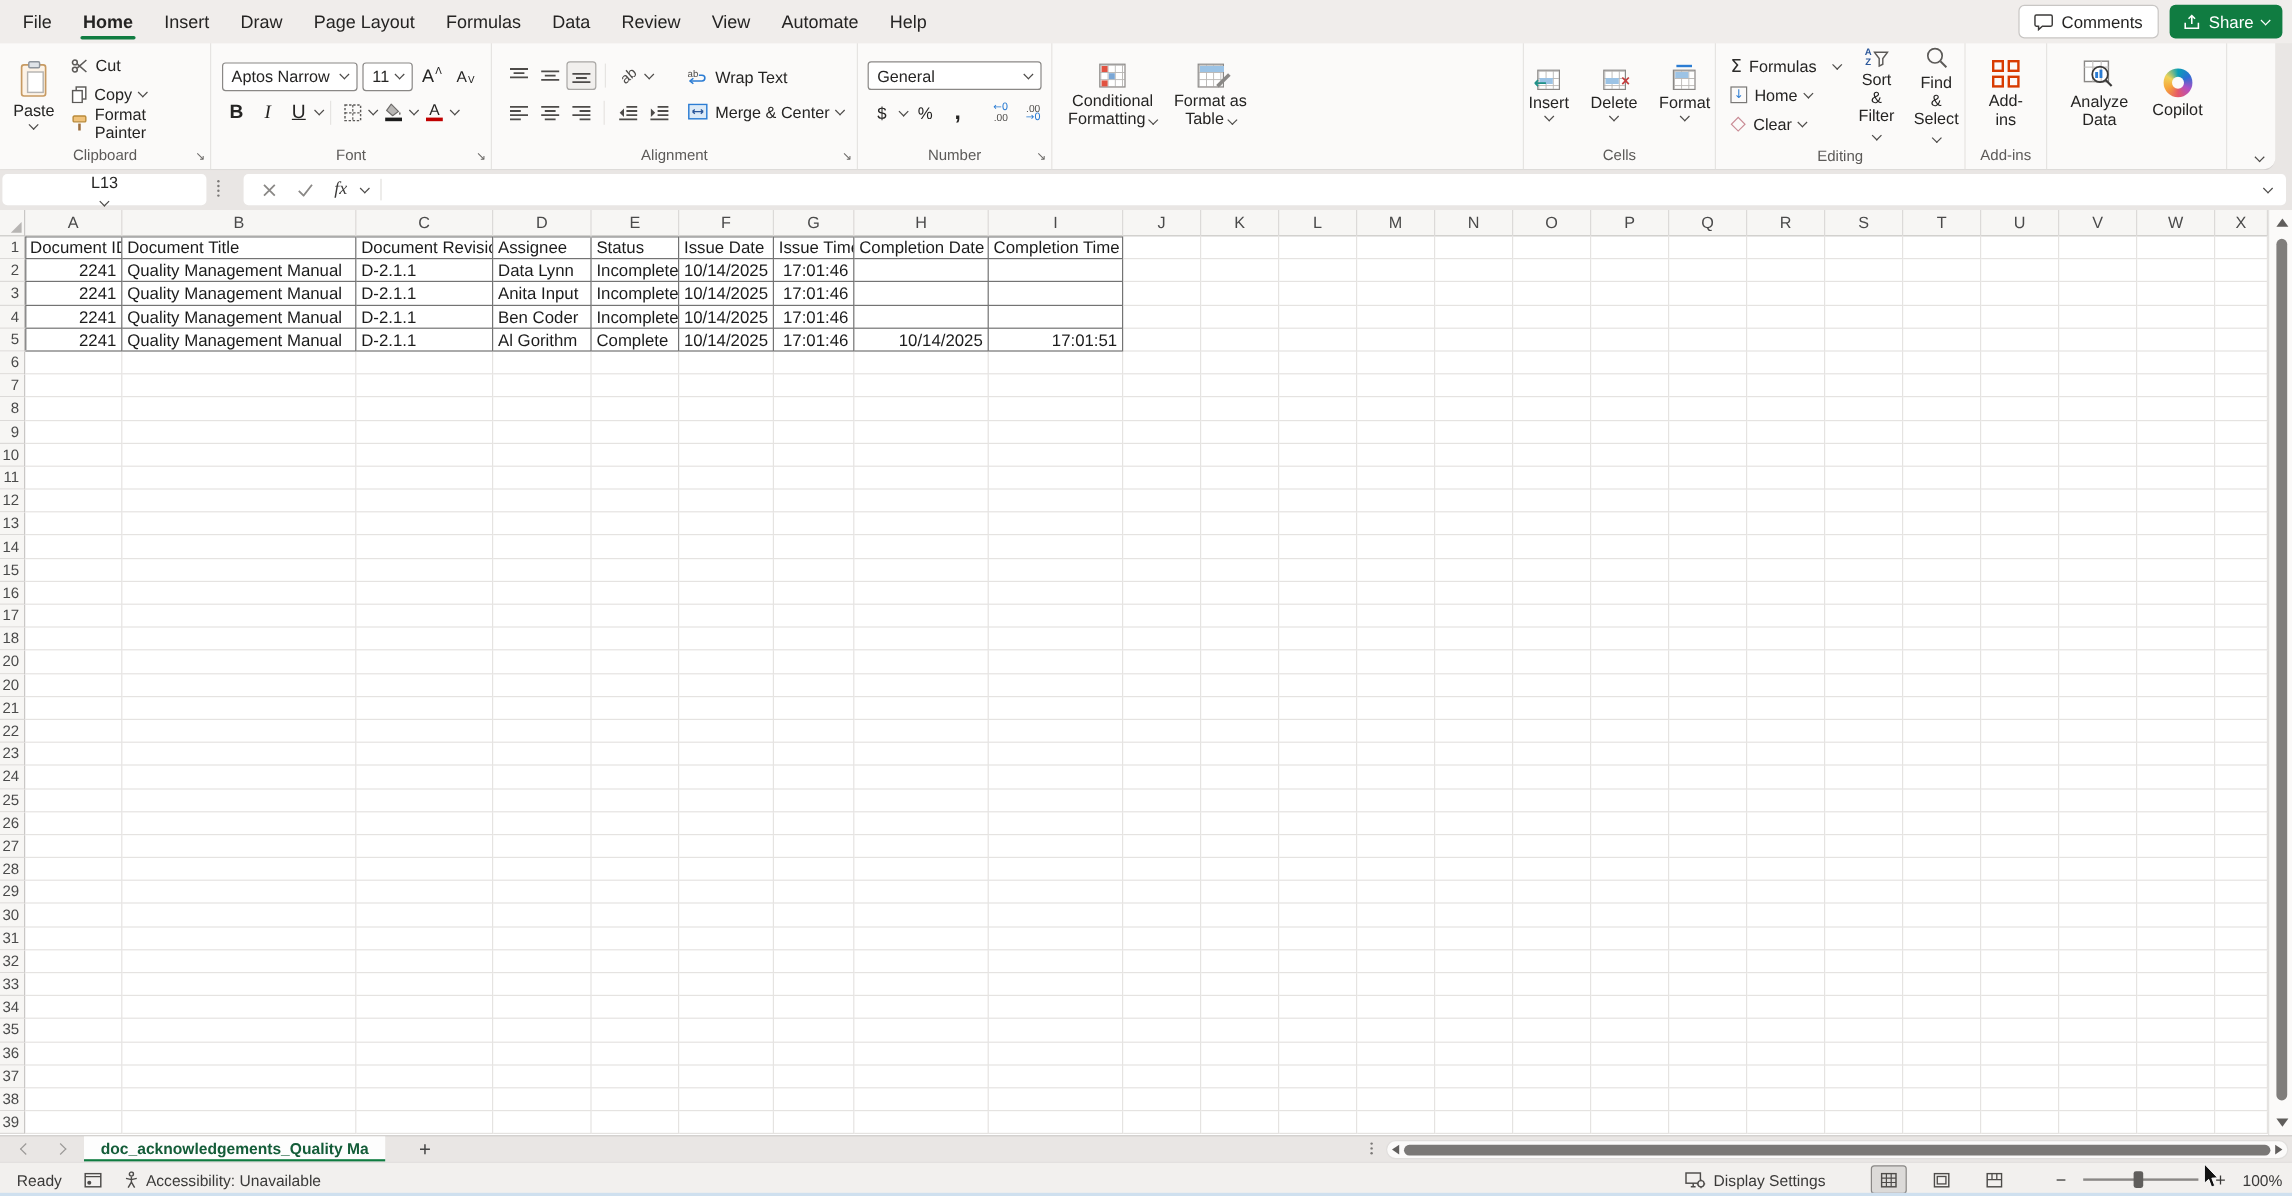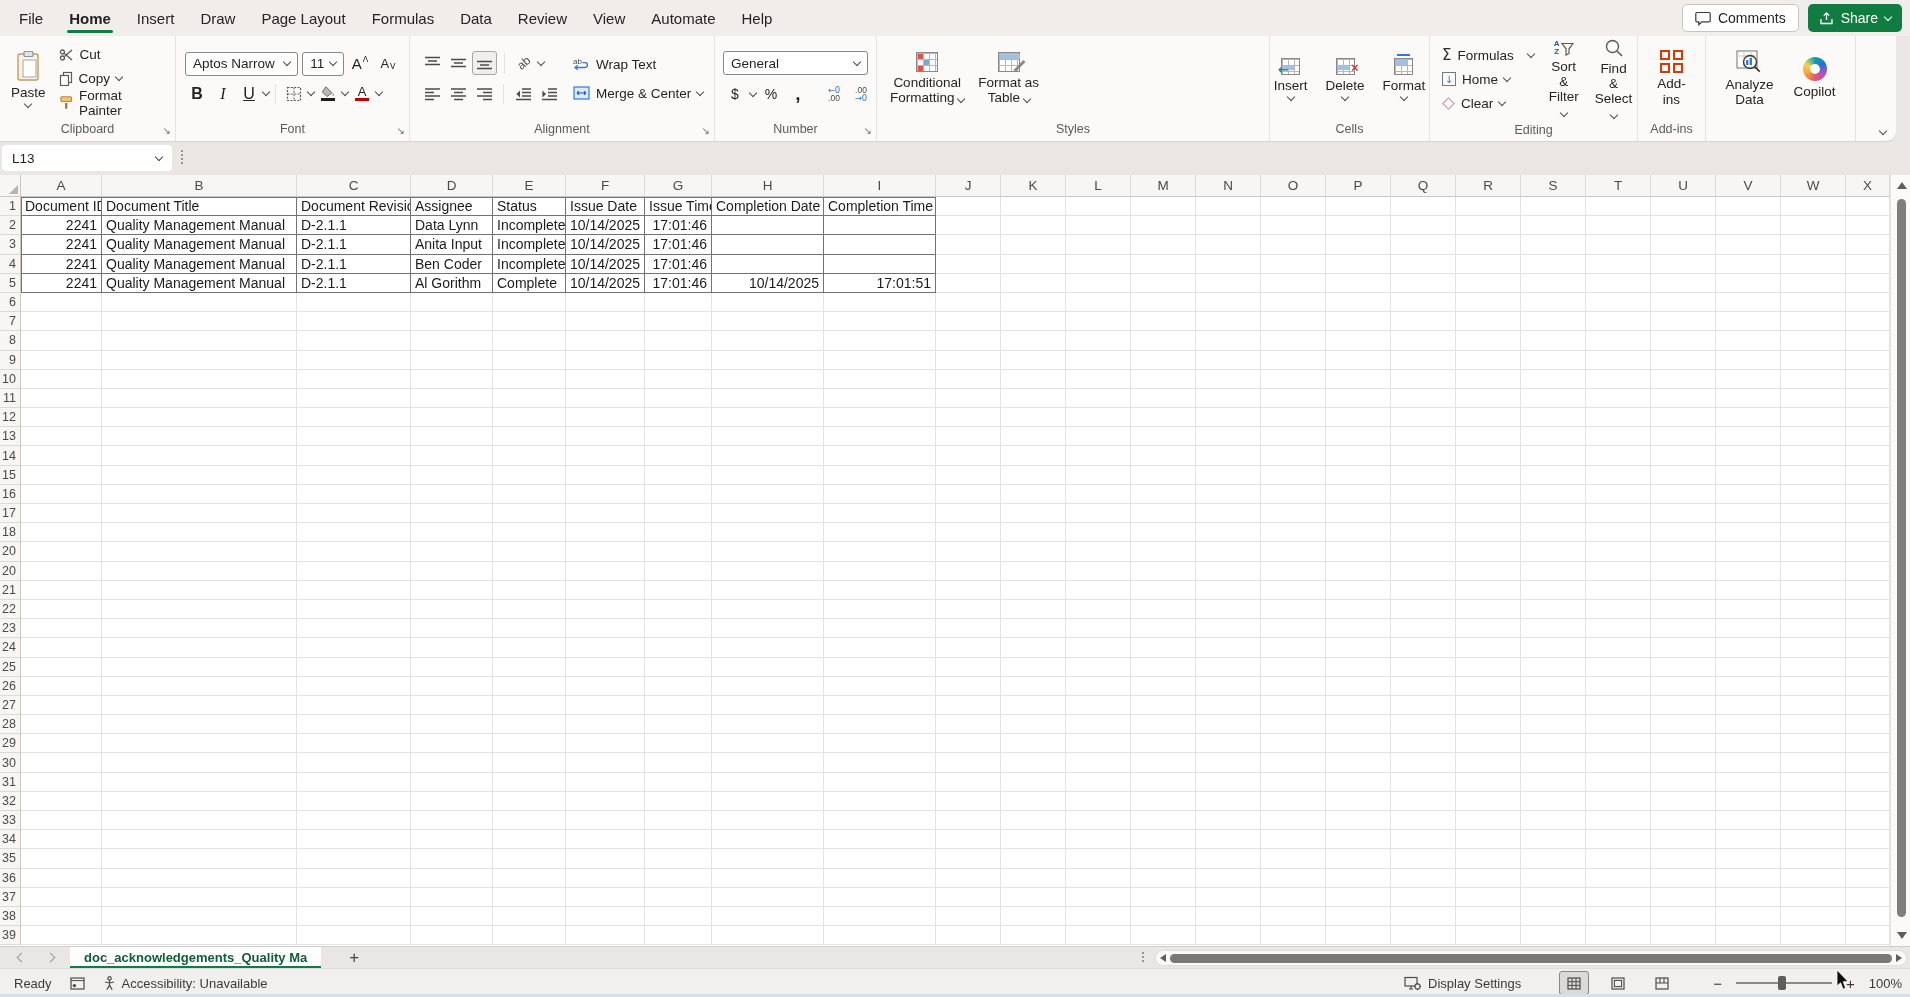--- a/index.html
+++ b/index.html
@@ -32,21 +32,21 @@
   .minigrid{display:inline-block;width:19px;height:17px;border:1px solid #8a8886;background-color:#fff;background-image:linear-gradient(#b9b7b5 1px,transparent 1px),linear-gradient(90deg,#b9b7b5 1px,transparent 1px);background-size:6px 6px;position:relative;}
   .minigrid .blue{position:absolute;left:1px;top:6px;width:11px;height:5px;background:#9cc3e5;}
   .ovl{position:absolute;font-size:13px;font-weight:700;line-height:1;}
   .twoline{line-height:15px;}
   .stylecell{width:104px;height:26px;display:flex;align-items:center;padding-left:8px;font-size:13.5px;border-radius:2px;}
   .vdots{display:flex;flex-direction:column;gap:2px;align-items:center;}
   .vdots i{width:2px;height:2px;border-radius:50%;background:#7a7876;}
 
   
   .fbar{position:absolute;top:142px;left:0;width:1910px;height:33px;background:#e9e6e4;display:flex;align-items:center;}
-  .namebox{position:absolute;left:2px;top:3px;width:170px;height:26px;background:#fff;border-radius:4px;display:flex;align-items:center;justify-content:space-between;padding:0 10px;font-size:13.5px;color:#252423;}
+  .namebox{position:absolute;left:2px;top:3px;width:170px;height:26px;background:#fff;border-radius:4px;display:flex;align-items:center;justify-content:space-between;padding:0 10px;font-size:13.5px;color:#252423;flex-direction:column;}
   .fhandle{position:absolute;left:181px;top:8px;}
   .fxcard{position:absolute;left:203px;top:3px;width:1702px;height:26px;background:#fff;border-radius:4px;display:flex;align-items:center;}
   .fxbtns{display:flex;align-items:center;gap:4px;padding:0 8px;}
   .fxbtn{display:flex;align-items:center;justify-content:center;width:26px;height:22px;font-size:13px;color:#8a8886;}
   .fxdiv{width:1px;height:18px;background:#e1dfdd;margin:0 2px;}
   .finput{flex:1;height:100%;font-size:13.5px;color:#252423;display:flex;align-items:center;padding:0 8px;}
 
   
   #grid{position:absolute;left:0;top:175px;width:1890px;height:771px;background:#fff;overflow:hidden;}
   .ghead{display:flex;height:22px;background:#f7f6f4;}
@@ -359,23 +359,20 @@
           <span><span>Conditional</span><br><span>Formatting</span> <span class="chev"></span></span>
         </div>
         <div class="bigbtn twoline">
           <span class="minigrid" style="width:22px;height:20px;">
             <span style="position:absolute;left:1px;top:1px;width:20px;height:5px;background:#9cc3e5;"></span>
             <span style="position:absolute;right:-2px;bottom:-2px;width:3px;height:14px;background:#8a8886;transform:rotate(45deg);"></span>
           </span>
           <span><span>Format as</span><br><span>Table</span> <span class="chev"></span></span>
         </div>
       </div>
-      <div class="glabel">
-          <span>Styles</span>
-        </div>
     </div>
 
     <div class="group" style="width:160px;">
       <div class="gc" style="justify-content:center;gap:8px;">
         <div class="bigbtn">
           <span class="minigrid">
               <span class="blue"></span>
               <span class="ovl dj" style="left:-4px;top:4px;color:#1f9188;">←</span>
             </span>
           <span>Insert</span>
@@ -493,20 +490,41 @@
     <div class="namebox">
       <span>L13</span>
       <span class="chev"></span>
     </div>
     <div class="fhandle vdots">
         <i></i>
         <i></i>
         <i></i>
         <i></i>
       </div>
+    <div class="fxcard">
+      <div class="fxbtns">
+        <div class="fxbtn">
+          <svg width="11" height="11" viewBox="0 0 11 11">
+              <path d="M1 1l9 9M10 1l-9 9" stroke="#8a8886" stroke-width="1.5"></path>
+            </svg>
+        </div>
+        <div class="fxbtn">
+          <svg width="13" height="11" viewBox="0 0 13 11">
+              <path d="M1 6l4 4 7-9" fill="none" stroke="#8a8886" stroke-width="1.5"></path>
+            </svg>
+        </div>
+        <div class="fxbtn" style="font-family:'Liberation Serif',serif;font-style:italic;font-size:15px;color:#3b3a39;">
+          <span>fx</span>
+        </div>
+        <span class="chev"></span>
+      </div>
+      <div class="fxdiv"></div>
+      <div class="finput"></div>
+      <span class="chev" style="margin-right:12px;"></span>
+    </div>
   </div>
 
   <div id="grid">
       <div class="ghead">
         <div class="gcorner">
           <i></i>
         </div>
         <div class="gcol" style="width: 81px;">A</div>
         <div class="gcol" style="width: 195px;">B</div>
         <div class="gcol" style="width: 114px;">C</div>

